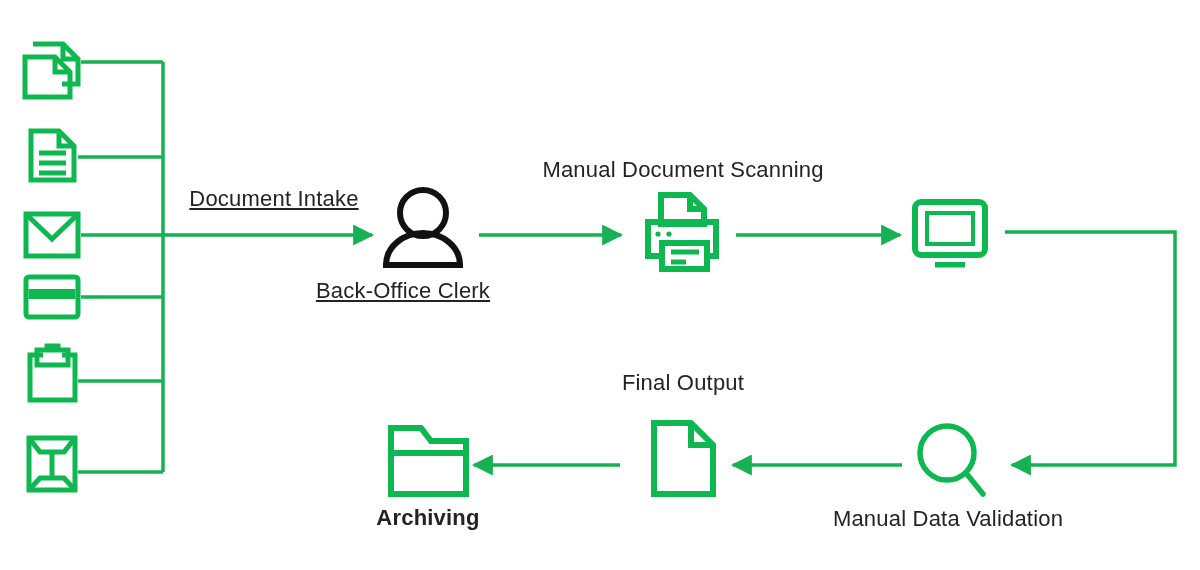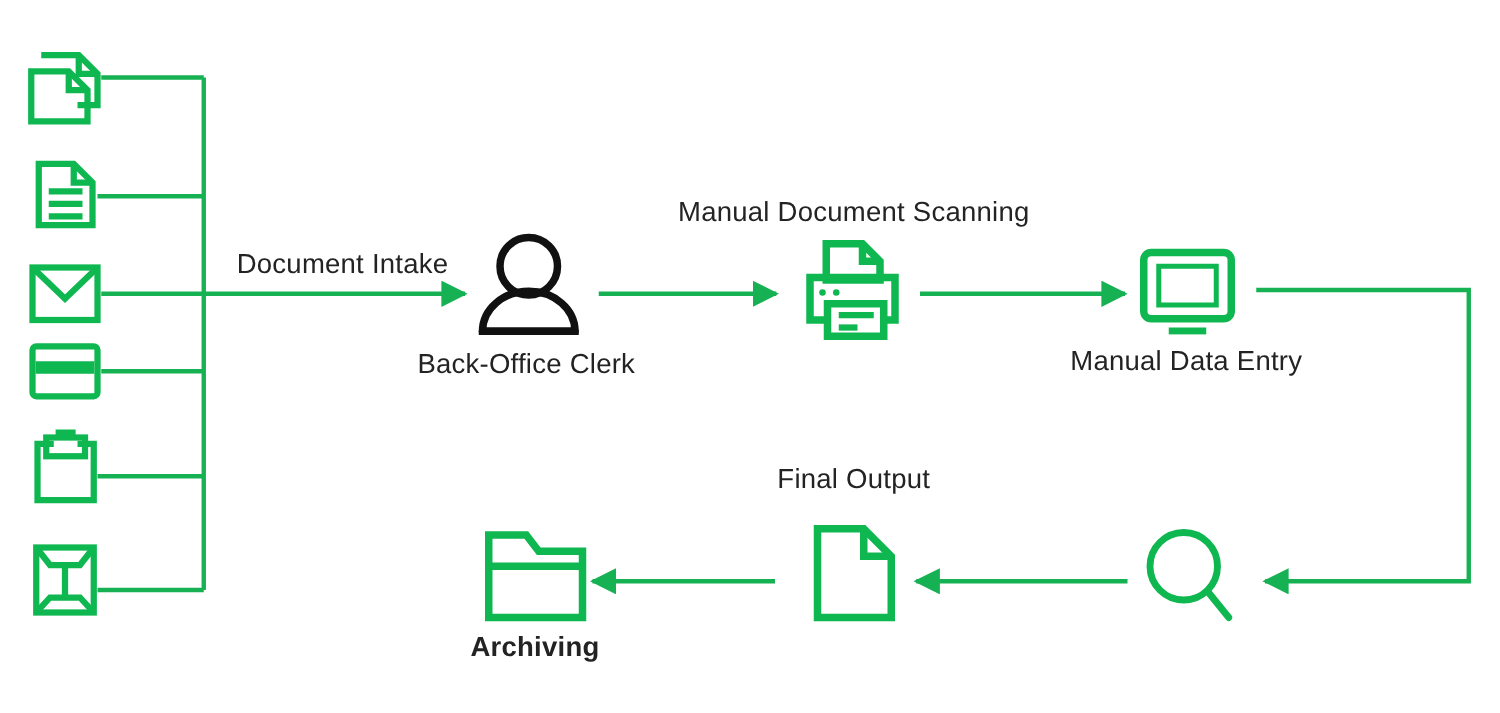--- a/index.html
+++ b/index.html
@@ -147,26 +147,26 @@
       <path d="M 691 423 L 691 445 L 713 445"></path>
     </g>
 
     <g stroke="#0FB750" stroke-width="6" fill="none" stroke-linejoin="miter" stroke-linecap="butt">
       <path d="M 391 428 L 421 428 L 431 441 L 466 441 L 466 494 L 391 494 Z"></path>
       <line x1="391" y1="453" x2="466" y2="453"></line>
     </g>
 
   </svg>
 
-  <div class="flow-label center-label" style="left:274px; top:200px;">Document Intake</div>
+  <div class="flow-label center-label" style="left:274px; top:188px;text-decoration:underline;">Document Intake</div>
 
-  <div class="flow-label center-label" style="left:421px; top:280px;">Back-Office Clerk</div>
+  <div class="flow-label center-label" style="left:403px; top:280px;text-decoration:underline;">Back-Office Clerk</div>
 
   <div class="flow-label center-label" style="left:683px; top:159px;">Manual Document Scanning</div>
 
-  <div class="flow-label center-label" style="left:949px; top:278px;">Manual Data Entry</div>
 
+  <div class="flow-label center-label" style="left:948px; top:508px;">Manual Data Validation</div>
 
   <div class="flow-label center-label" style="left:683px; top:372px;">Final Output</div>
 
   <div class="flow-label center-label" style="left:428px; top:507px;font-weight:bold;">Archiving</div>
 
 </div>
 
 </body></html>

